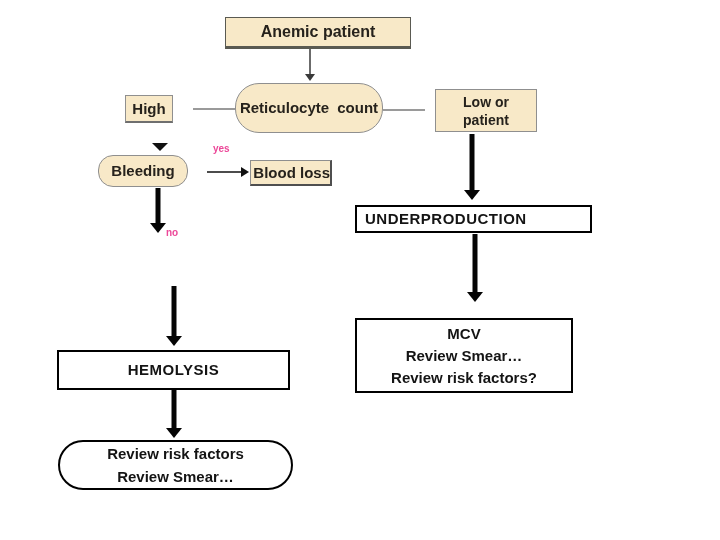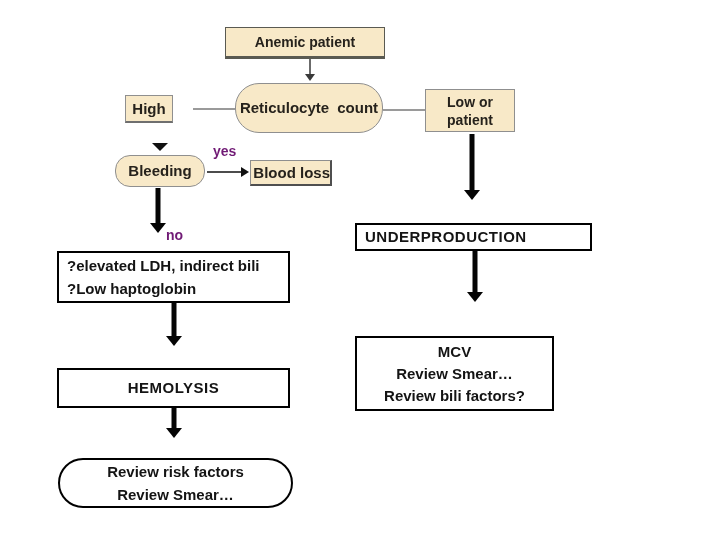--- a/index.html
+++ b/index.html
@@ -10,40 +10,40 @@
   .lines-svg{position:absolute;left:0;top:0;width:720px;height:540px;}
   .node{
     position:absolute;box-sizing:border-box;
     display:flex;flex-direction:column;align-items:center;justify-content:center;
     text-align:center;color:#26221c;line-height:1.15;
   }
   .cream{
     background:#f8e9c8;border:1.5px solid #8f8f8f;font-weight:700;font-size:15px;
   }
   .outcome{
-    background:#ffffff;border:2px solid #000000;color:#141414;font-weight:700;font-size:15px;margin-top:18px;
+    background:#ffffff;border:2px solid #000000;color:#141414;font-weight:700;font-size:15px;
   }
   .leftalign{align-items:flex-start;text-align:left;padding-left:8px;}
 
-  .node-anemic{left:225px;top:27px;width:160px;height:32px;font-size:14px;
+  .node-anemic{left:225px;top:17px;width:186px;height:32px;font-size:16px;
     border-color:#5a5a52;border-bottom-width:3px;}
   .node-retic{left:235px;top:83px;width:148px;height:50px;border-radius:24px;word-spacing:4px;}
   .node-high{left:125px;top:95px;width:48px;height:28px;border-bottom-width:2.5px;border-bottom-color:#6f6f6f;}
-  .node-lownormal{left:425px;top:89px;width:90px;height:43px;font-size:14px;line-height:18px;}
-  .node-bleeding{left:115px;top:155px;width:90px;height:32px;border-radius:15px;}
+  .node-lownormal{left:435px;top:89px;width:102px;height:43px;font-size:14px;line-height:18px;}
+  .node-bleeding{left:98px;top:155px;width:90px;height:32px;border-radius:15px;}
   .node-bloodloss{left:250px;top:160px;width:82px;height:26px;
     border-right:2.5px solid #4f4f4f;border-bottom:2.5px solid #4f4f4f;align-items:flex-end;}
 
   .node-underprod{left:355px;top:205px;width:237px;height:28px;font-weight:600;letter-spacing:.5px;}
   .node-ldh{left:57px;top:233px;width:233px;height:52px;line-height:23px;}
   .node-hemolysis{left:57px;top:350px;width:233px;height:40px;font-weight:600;letter-spacing:.5px;}
   .node-review{left:58px;top:440px;width:235px;height:50px;line-height:23px;border-radius:25px;}
-  .node-mcv{left:355px;top:318px;width:199px;height:75px;line-height:22px;}
+  .node-mcv{left:355px;top:318px;width:218px;height:75px;line-height:22px;}
 
-  .edge-label{position:absolute;font-weight:700;font-size:14px;color:#701a75;}
+  .edge-label{position:absolute;font-weight:700;font-size:10px;color:#ec4899;}
   .label-yes{left:213px;top:143px;}
   .label-no{left:166px;top:193px;margin-top:34px;}
 </style>
 </head>
 <body>
 
 <div class="stage">
 
   <svg class="lines-svg" viewBox="0 0 720 540" xmlns="http://www.w3.org/2000/svg">
 
@@ -101,33 +101,29 @@
   <div class="node cream node-bloodloss">
     <span>Blood loss</span>
   </div>
 
   <div class="edge-label label-no">no</div>
 
   <div class="node outcome leftalign node-underprod">
     <span>UNDERPRODUCTION</span>
   </div>
 
-  <div class="node outcome leftalign node-ldh">
-    <span>?elevated LDH, indirect bili</span>
-    <span>?Low haptoglobin</span>
-  </div>
 
   <div class="node outcome node-hemolysis">
     <span>HEMOLYSIS</span>
   </div>
 
   <div class="node outcome node-review">
     <span>Review risk factors</span>
     <span>Review Smear…</span>
   </div>
 
   <div class="node outcome node-mcv">
     <span>MCV</span>
     <span>Review Smear…</span>
-    <span>Review bili factors?</span>
+    <span>Review risk factors?</span>
   </div>
 
 </div>
 
 </body></html>

